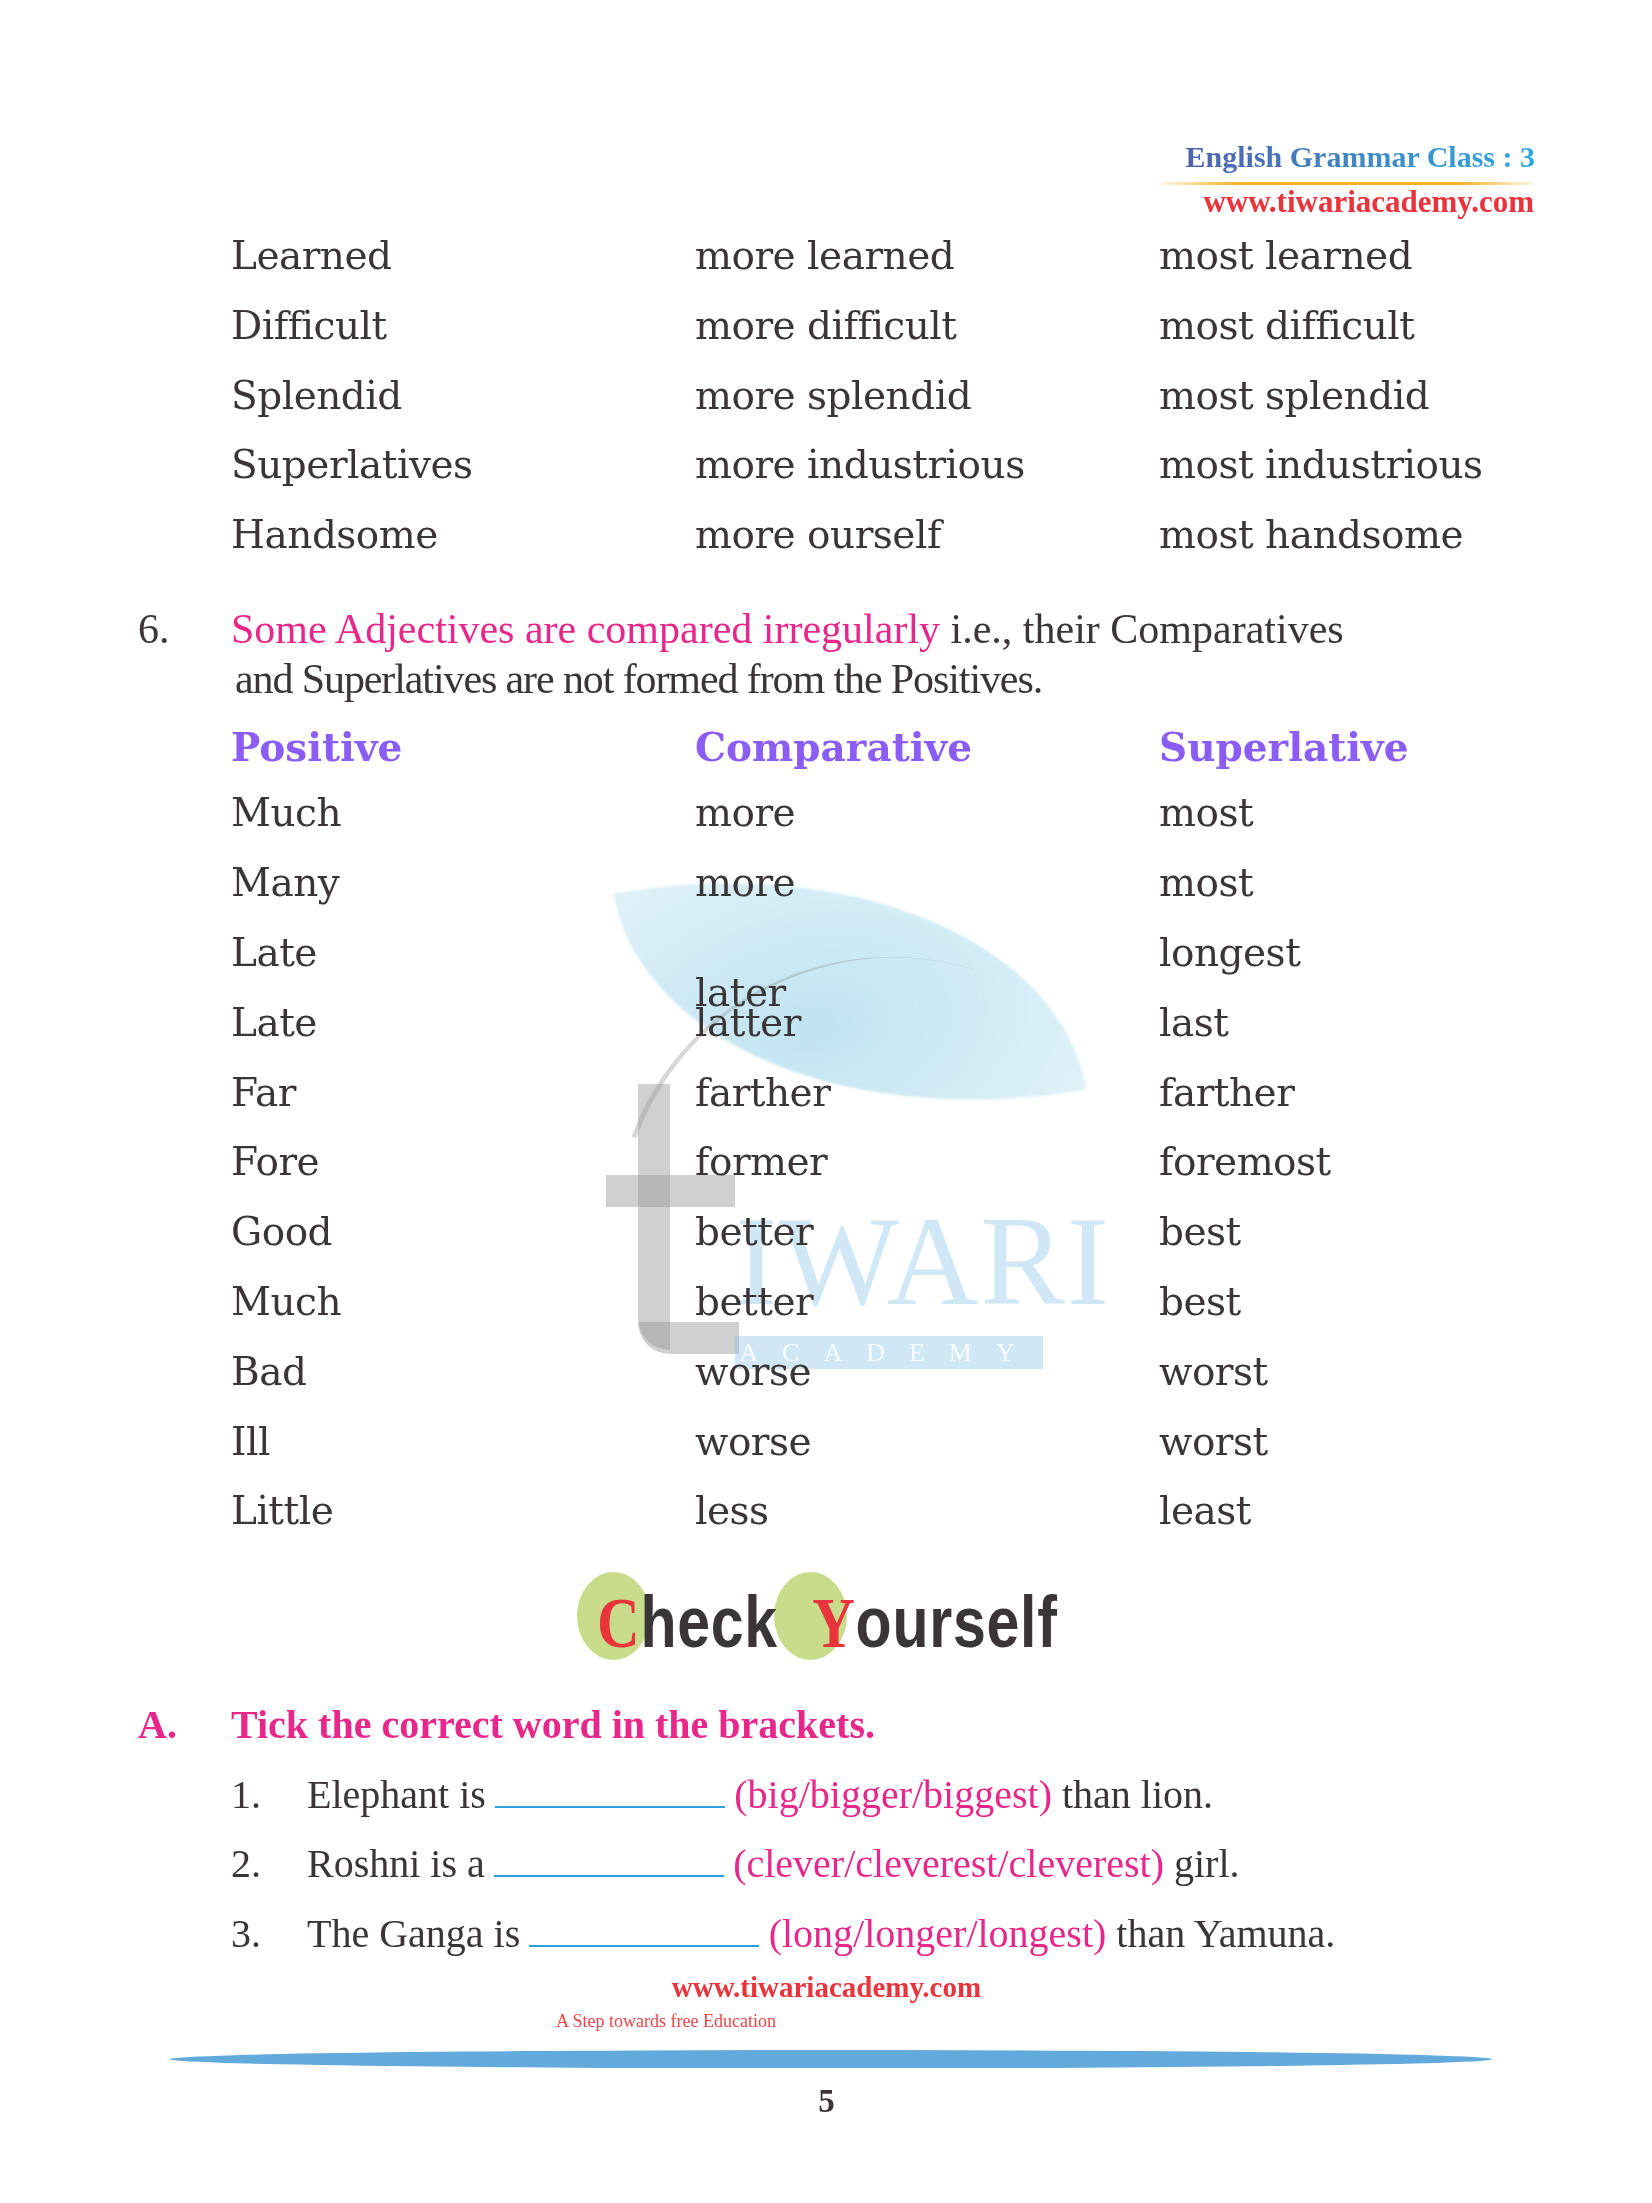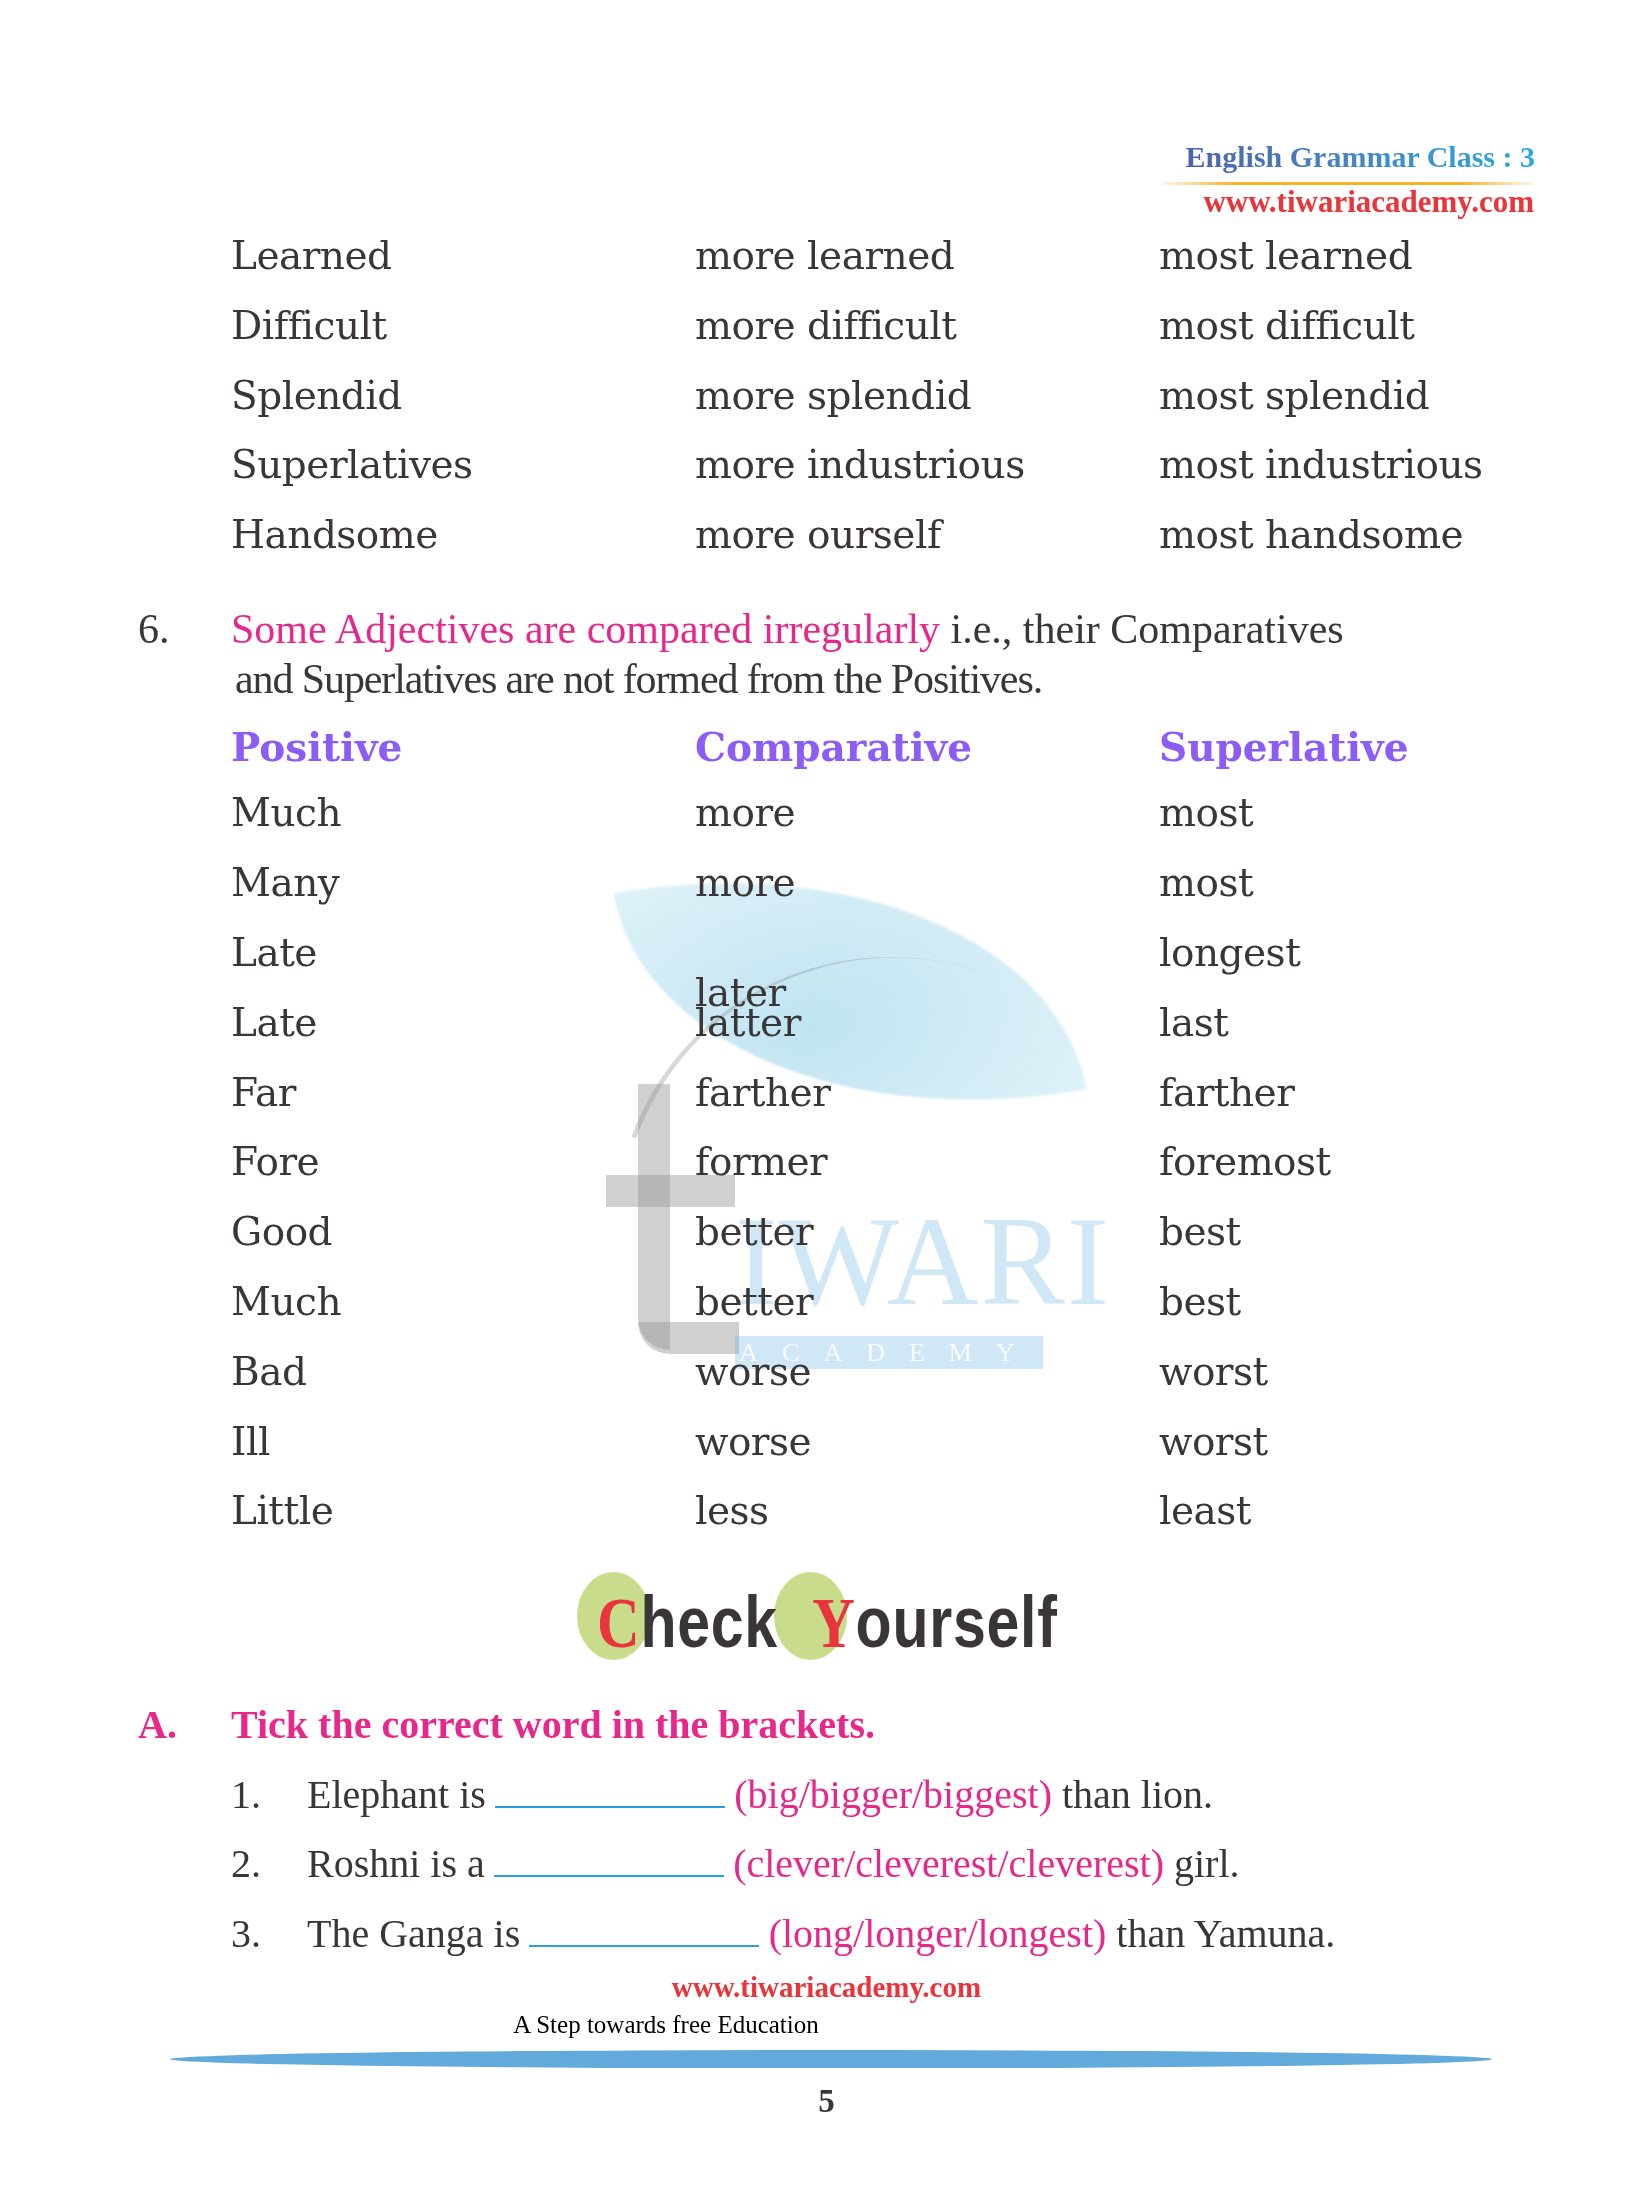--- a/index.html
+++ b/index.html
@@ -42,21 +42,21 @@
   .cy-text { left:597px; top:1581px; font-family:"Liberation Sans", sans-serif; font-weight:bold; font-size:72px;
              color:#3a3536; transform:scaleX(0.82); transform-origin:left top; letter-spacing:0.9px; }
   .cy-red { color:#e8343a; font-family:"Liberation Serif", serif; }
 
   .ex-head { font-family:"Liberation Serif", serif; font-weight:bold; font-size:40px; color:#e8278b; }
   .ex-line { font-family:"Liberation Serif", serif; font-size:40px; color:#3a3536; }
   .blank { display:inline-block; width:230px; border-bottom:2.8px solid #2aa0e0; margin:0 9.2px; height:33px; vertical-align:baseline; }
 
   
   .ft-url { left:0; width:1653px; text-align:center; top:1971px; font-family:"Liberation Serif", serif; font-weight:bold; font-size:29px; color:#e8343a; }
-  .ft-tag { left:0; width:1332px; text-align:center; top:2011px; font-family:"Liberation Serif", serif; font-size:25px; color:#000000; }
+  .ft-tag { left:0; width:1332px; text-align:center; top:2011px; font-family:"Liberation Serif", serif; font-size:18px; color:#ef4444; }
   .ft-bar { left:170px; top:2050px; width:1322px; height:18.4px;
             background:#62a9dc; clip-path:ellipse(50% 50% at 50% 50%); }
   .ft-page { left:0; width:1653px; text-align:center; top:2083px; font-family:"Liberation Serif", serif; font-weight:bold; font-size:33px; color:#3a3536; }
 </style>
 </head>
 <body>
 
 <div class="abs hdr-title">English Grammar Class : 3</div>
 <div class="abs hdr-line"></div>
 <div class="abs hdr-url">www.tiwariacademy.com</div>

